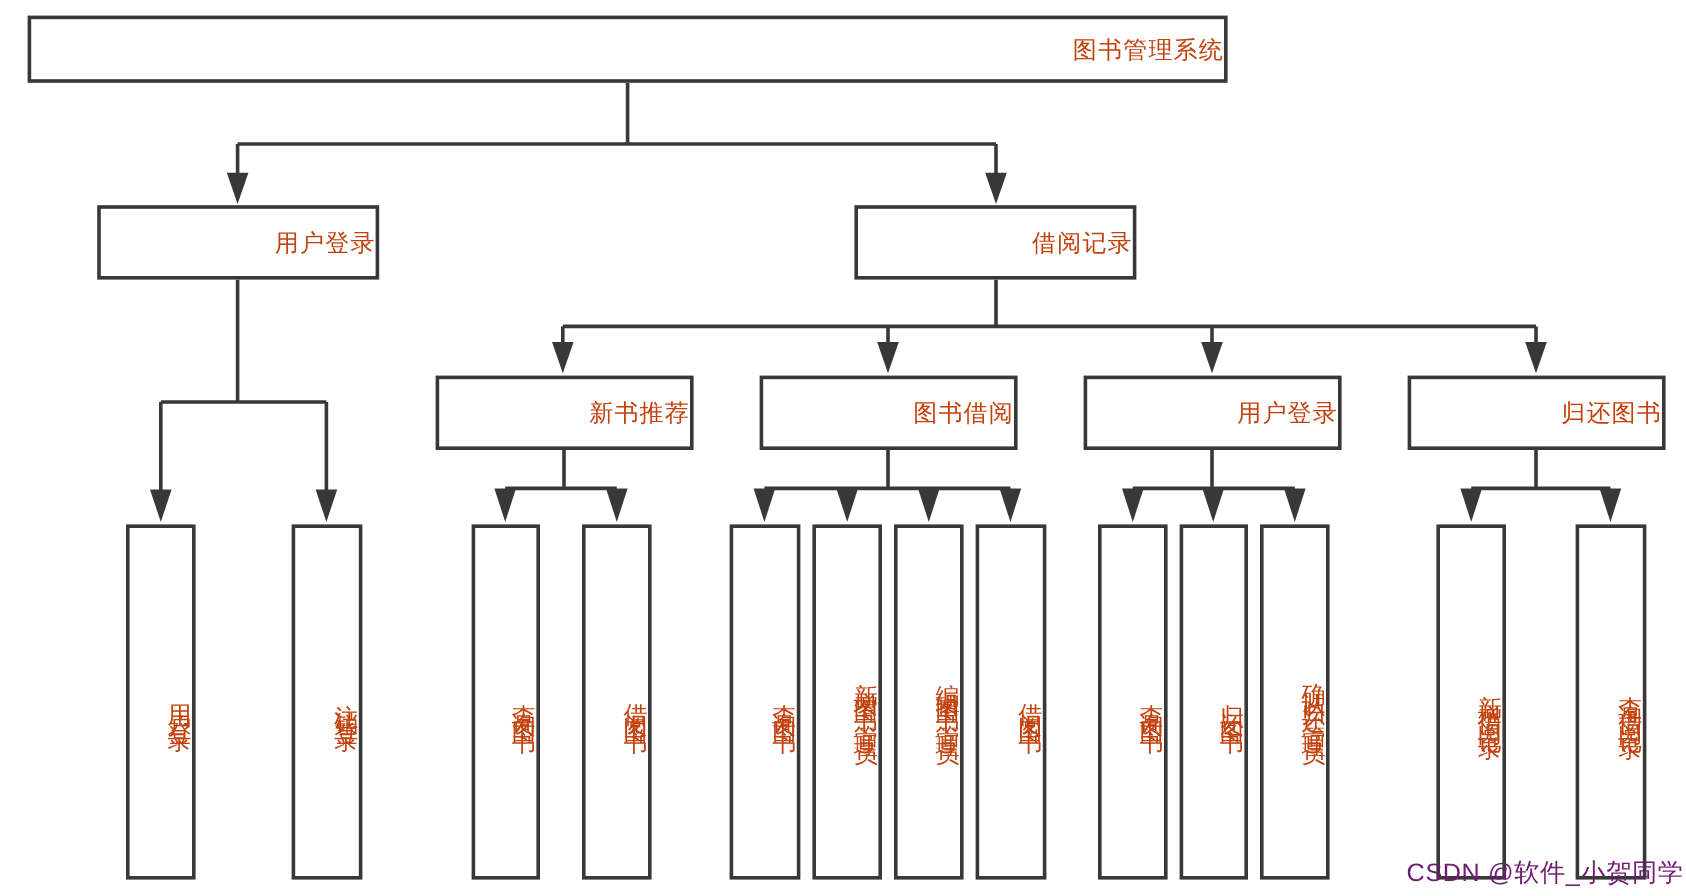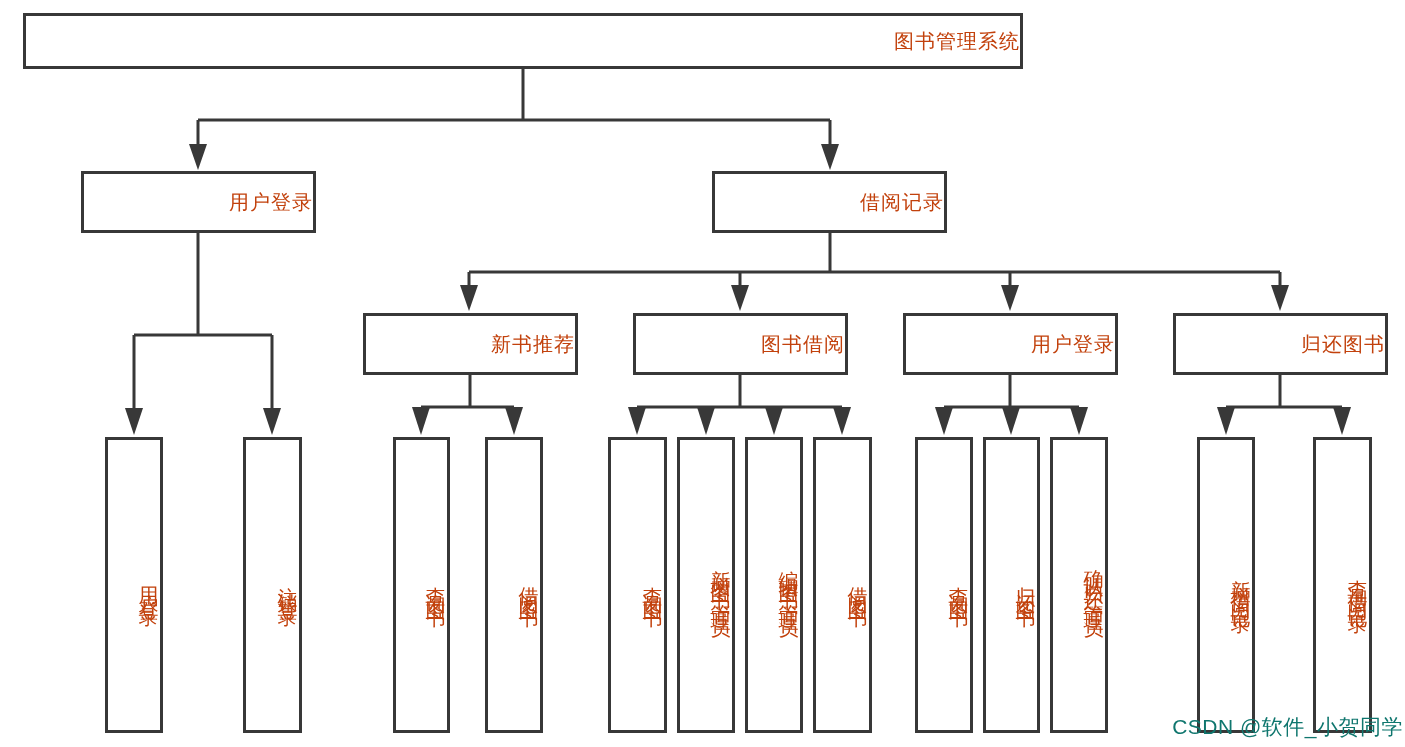--- a/index.html
+++ b/index.html
@@ -29,21 +29,21 @@
     text-orientation:mixed;
     font-size:20px;
     line-height:1.1;
     letter-spacing:7px;
     white-space:nowrap;
   }
   .watermark{
     position:absolute;
     top:713px;right:2px;
     font-size:21px;
-    color:#0f766e;
+    color:#701a75;
     letter-spacing:0.5px;
     z-index:5;
   }
 </style>
 </head>
 <body>
 
 <div id="stage">
 
   <svg id="wires" width="1405" height="747" viewBox="0 0 1405 747">

